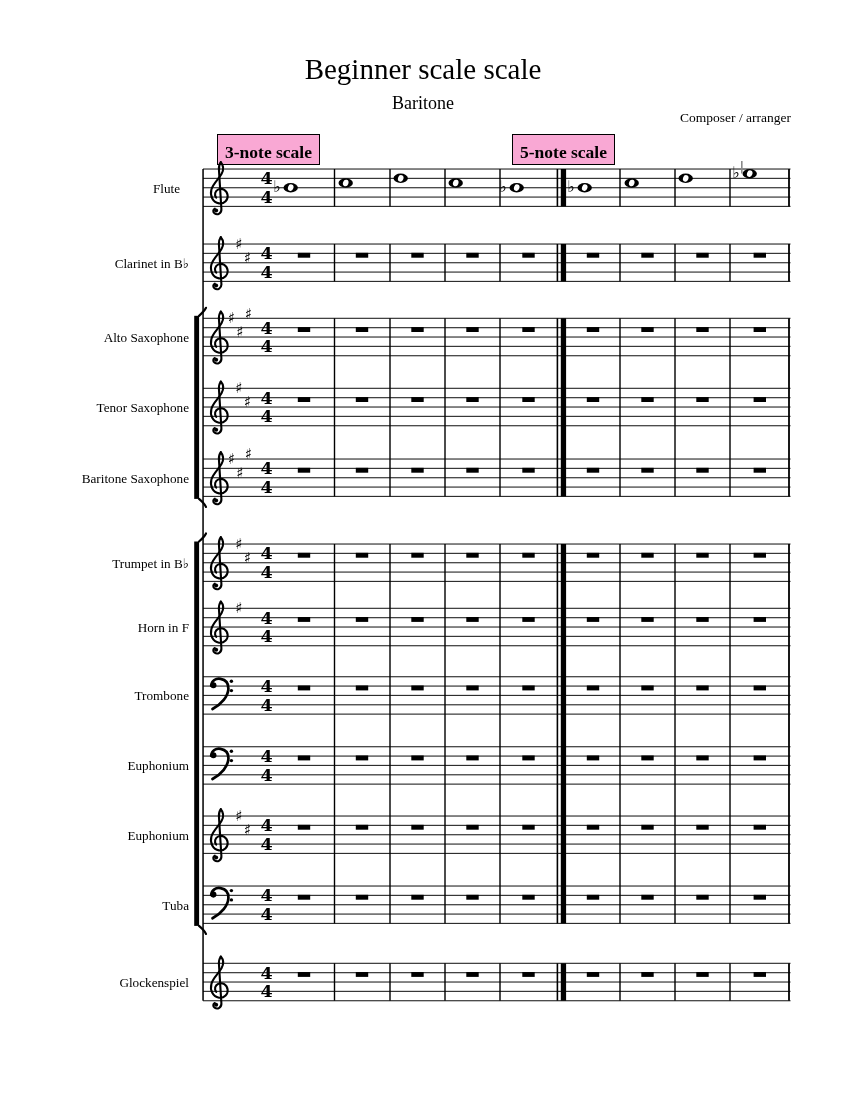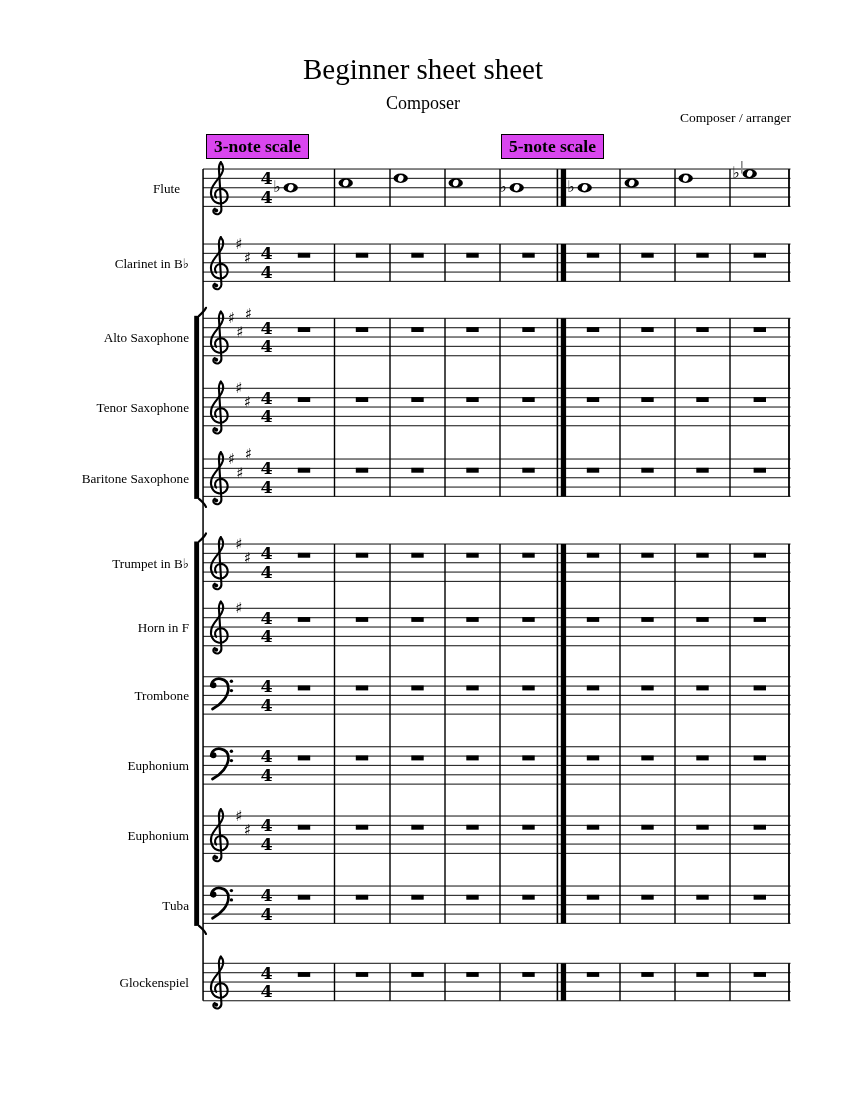--- a/index.html
+++ b/index.html
@@ -4,33 +4,33 @@
 <style>
   html,body{margin:0;padding:0;}
   body{
     width:850px;height:1100px;position:relative;background:#ffffff;overflow:hidden;
     font-family:"Liberation Serif","DejaVu Serif",serif;color:#000;
   }
   .title{position:absolute;top:53px;left:0;width:846px;text-align:center;font-size:29px;line-height:33px;}
   .subtitle{position:absolute;top:93px;left:0;width:846px;text-align:center;font-size:18px;}
   .composer{position:absolute;top:110px;right:59px;font-size:13.5px;text-align:right;}
   .secbox{
-    position:absolute;top:134px;border:1.7px solid #000;background:#d946ef;
-    font-weight:bold;font-size:17.5px;line-height:20px;padding:1px 7px 2px 7px;white-space:nowrap;
+    position:absolute;top:134px;border:1.7px solid #000;background:#f9a8d4;
+    font-weight:bold;font-size:17.5px;line-height:20px;padding:7px 7px 2px 7px;white-space:nowrap;margin-left:11px;
   }
   .sec1{left:206px;}
   .sec2{left:501px;}
   #score{position:absolute;left:0;top:0;width:850px;height:1100px;}
   svg text{user-select:none;}
 </style>
 </head>
 <body>
 
-<div class="title">Beginner sheet sheet</div>
-<div class="subtitle">Composer</div>
+<div class="title">Beginner scale scale</div>
+<div class="subtitle">Baritone</div>
 <div class="composer">Composer / arranger</div>
 <div class="secbox sec1">3-note scale</div>
 <div class="secbox sec2">5-note scale</div>
 
 <div id="score"><svg width="850" height="1100" viewBox="0 0 850 1100">
       <g>
         <g>
           <rect x="203" y="168.45" width="587.5" height="1.15" fill="#2e2e2e"></rect>
           <rect x="203" y="177.80" width="587.5" height="1.15" fill="#2e2e2e"></rect>
           <rect x="203" y="187.15" width="587.5" height="1.15" fill="#2e2e2e"></rect>

